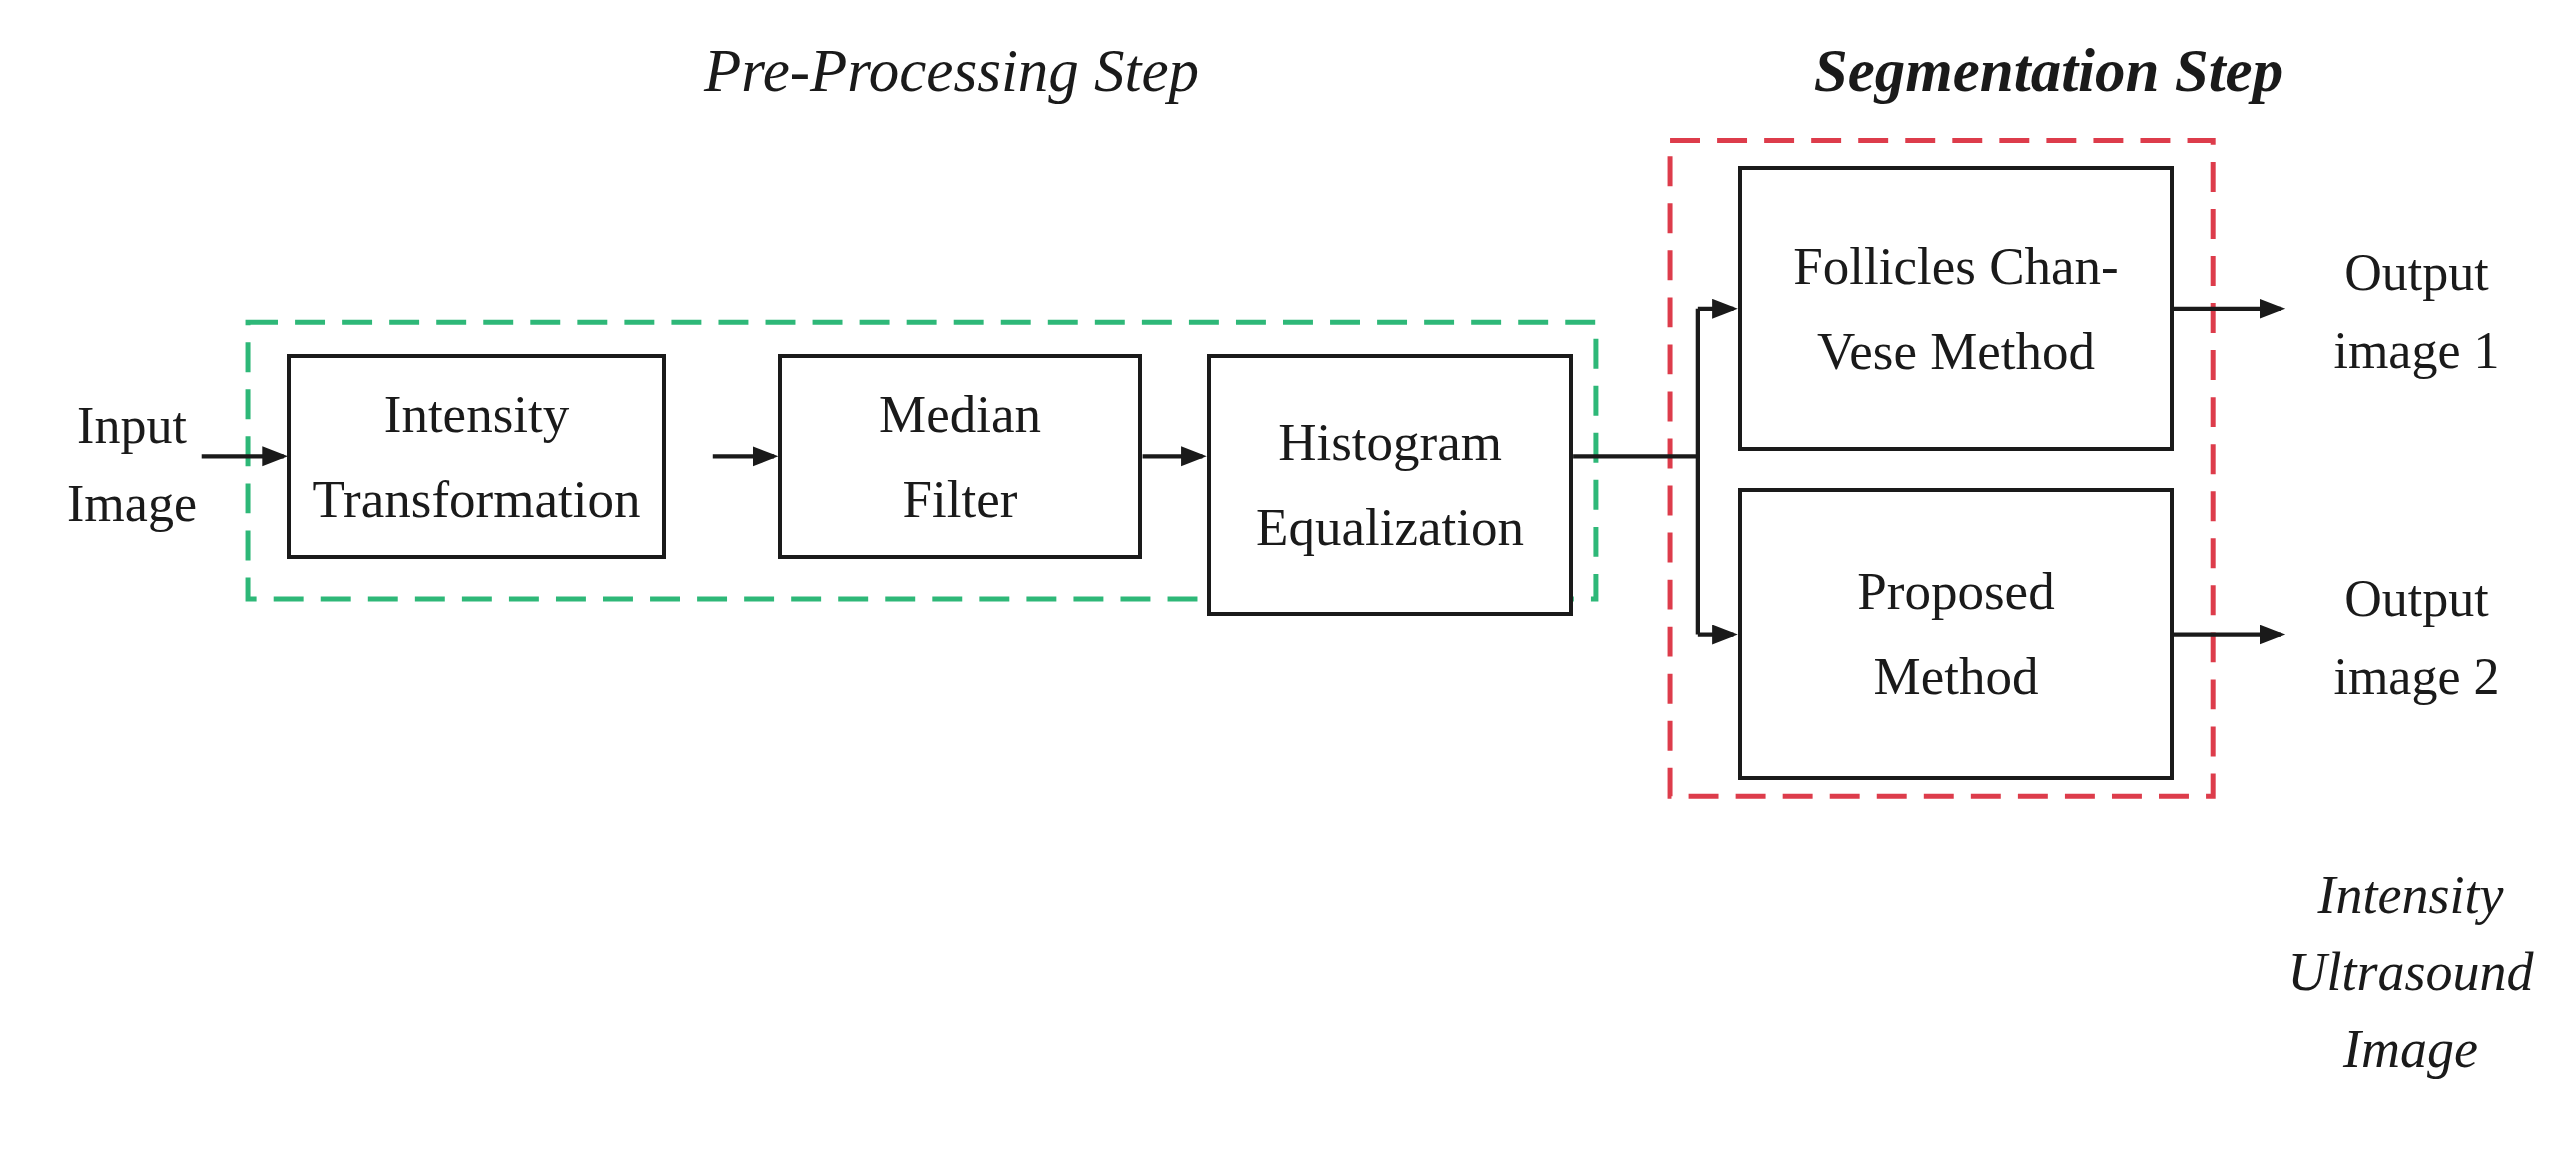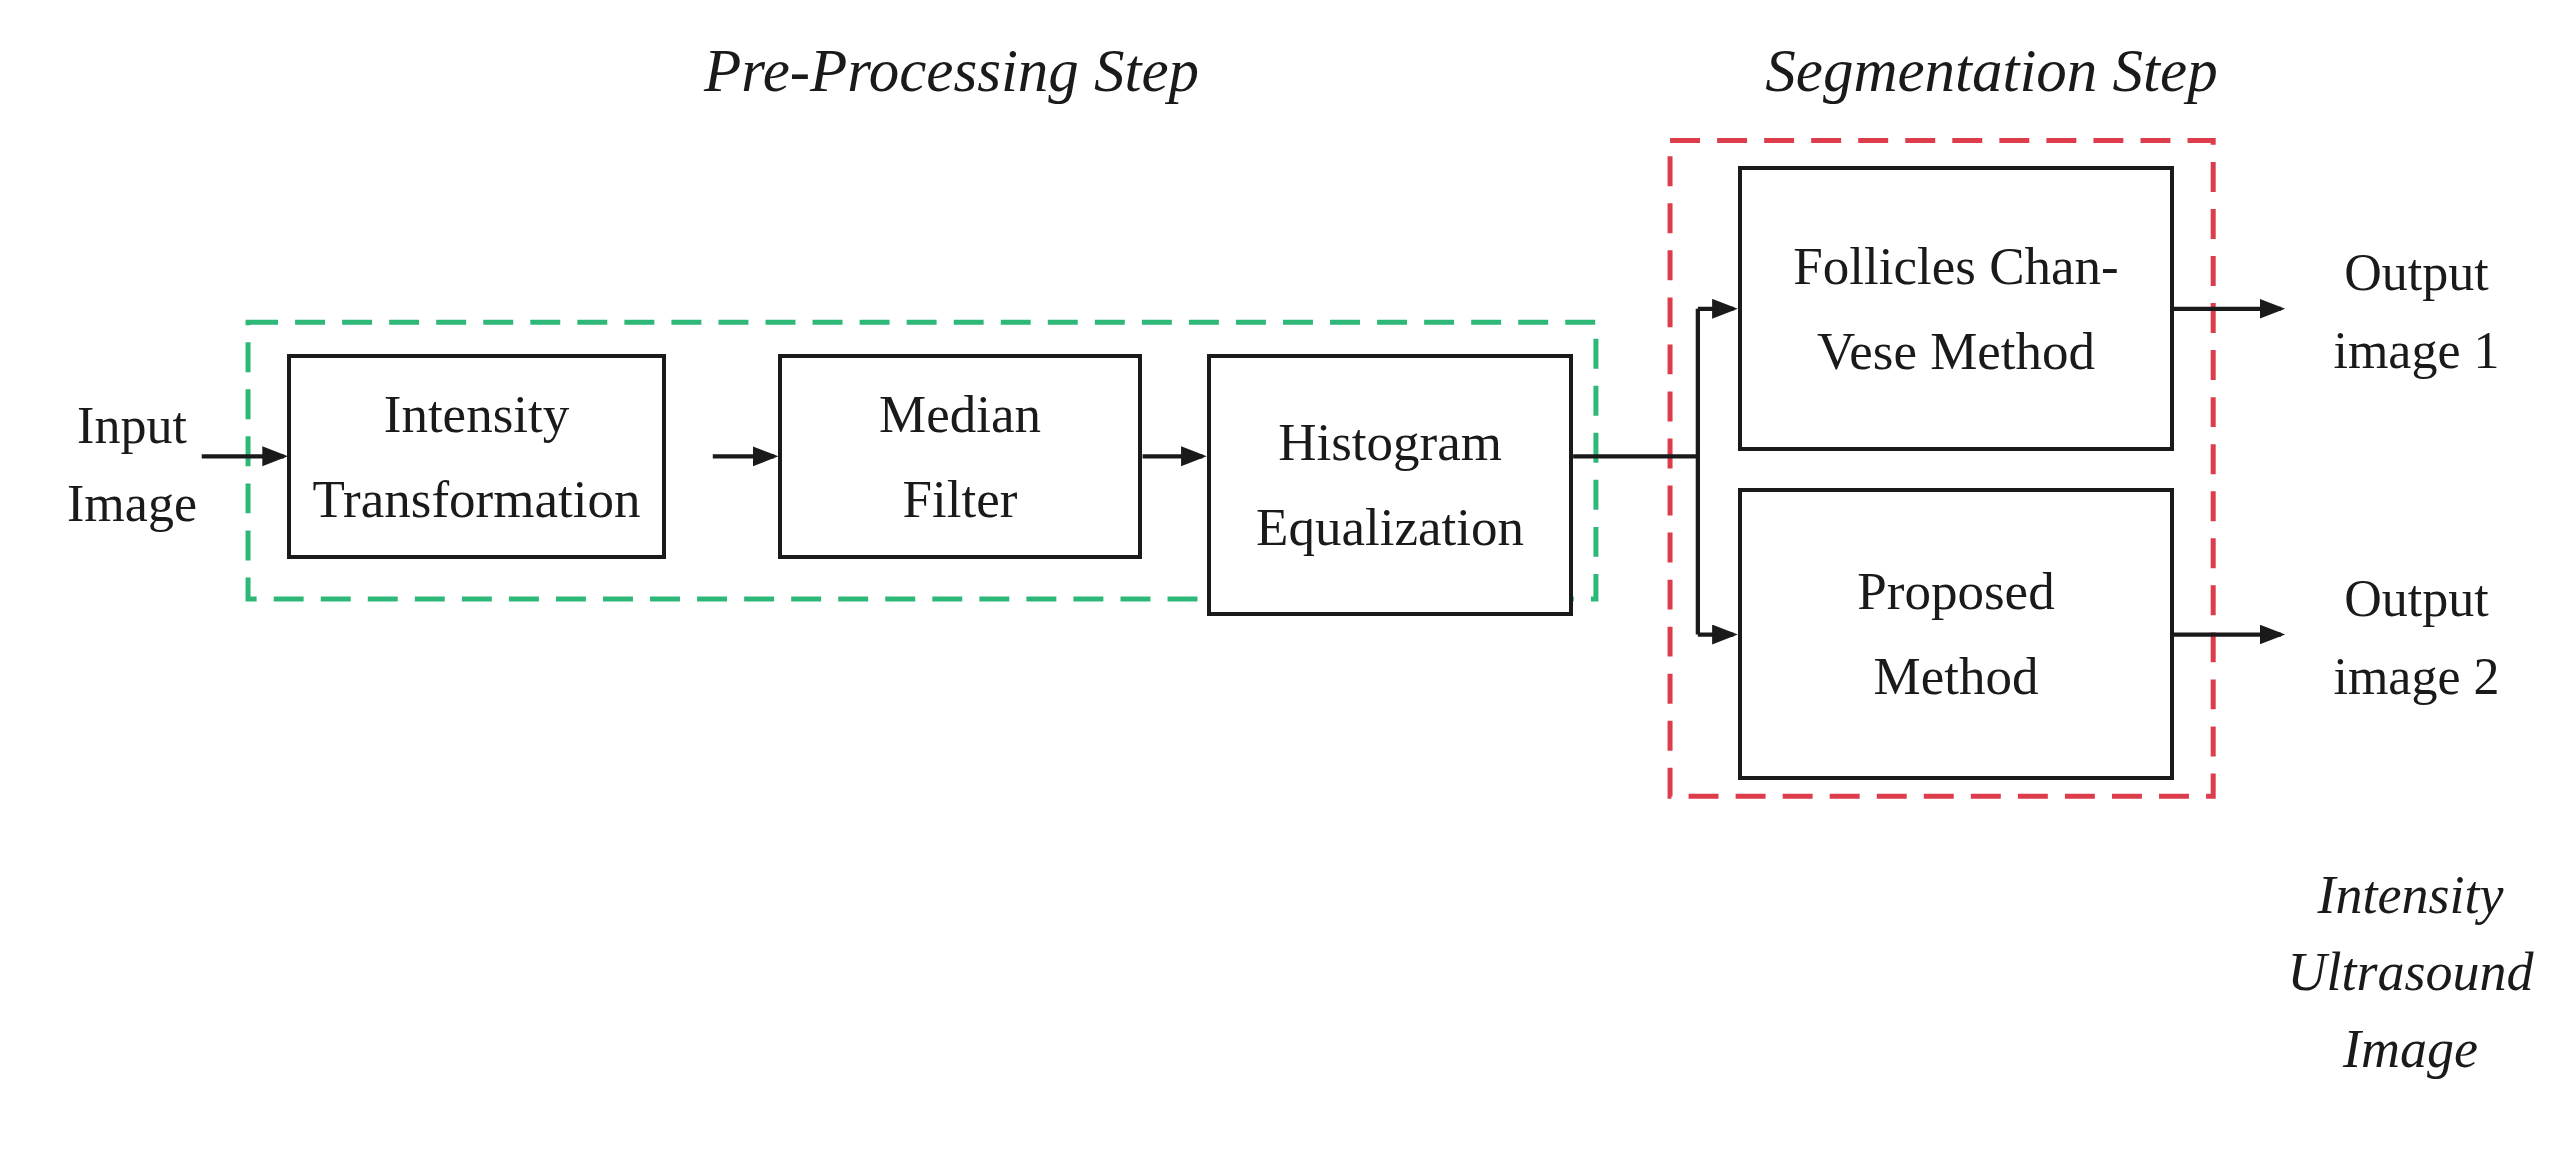--- a/index.html
+++ b/index.html
@@ -62,21 +62,21 @@
   .line { display: block; }
 
   
   #box-intensity  { left: 287px;  top: 354px; width: 379px; height: 205px; }
   #box-median     { left: 778px; top: 354px; width: 364px; height: 205px; }
   #box-histogram  { left: 1207px; top: 354px; width: 366px; height: 262px; align-items: center; }
   #box-chanvese   { left: 1738px; top: 166px; width: 436px; height: 285px; }
   #box-proposed   { left: 1738px; top: 488px; width: 436px; height: 292px; }
 
   #title-pre  { left: 664px;  top: 34px; width: 499px; margin-left: 38px; }
-  #title-seg  { left: 1742px; top: 34px; width: 499px; }
+  #title-seg  { left: 1799px; top: 34px; width: 499px; font-weight: bold; }
 
   #label-input    { left: 0px;    top: 387px;  width: 178px; margin-left: 43px; }
   #label-output1  { left: 2299px; top: 234px;  width: 235px; }
   #label-output2  { left: 2299px; top: 560px;  width: 235px; }
   #caption-result { left: 2245px; top: 857px; width: 331px; }
 </style>
 </head>
 <body>
 
 <div class="canvas">

